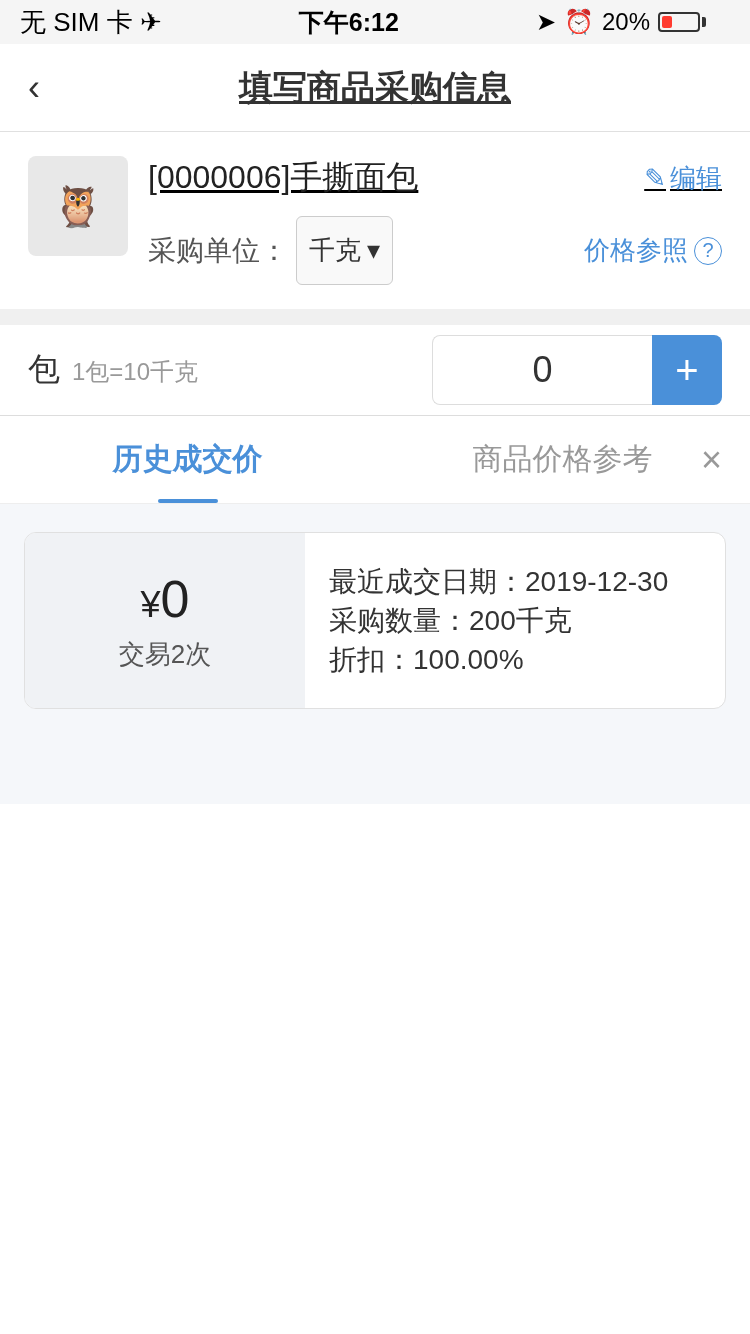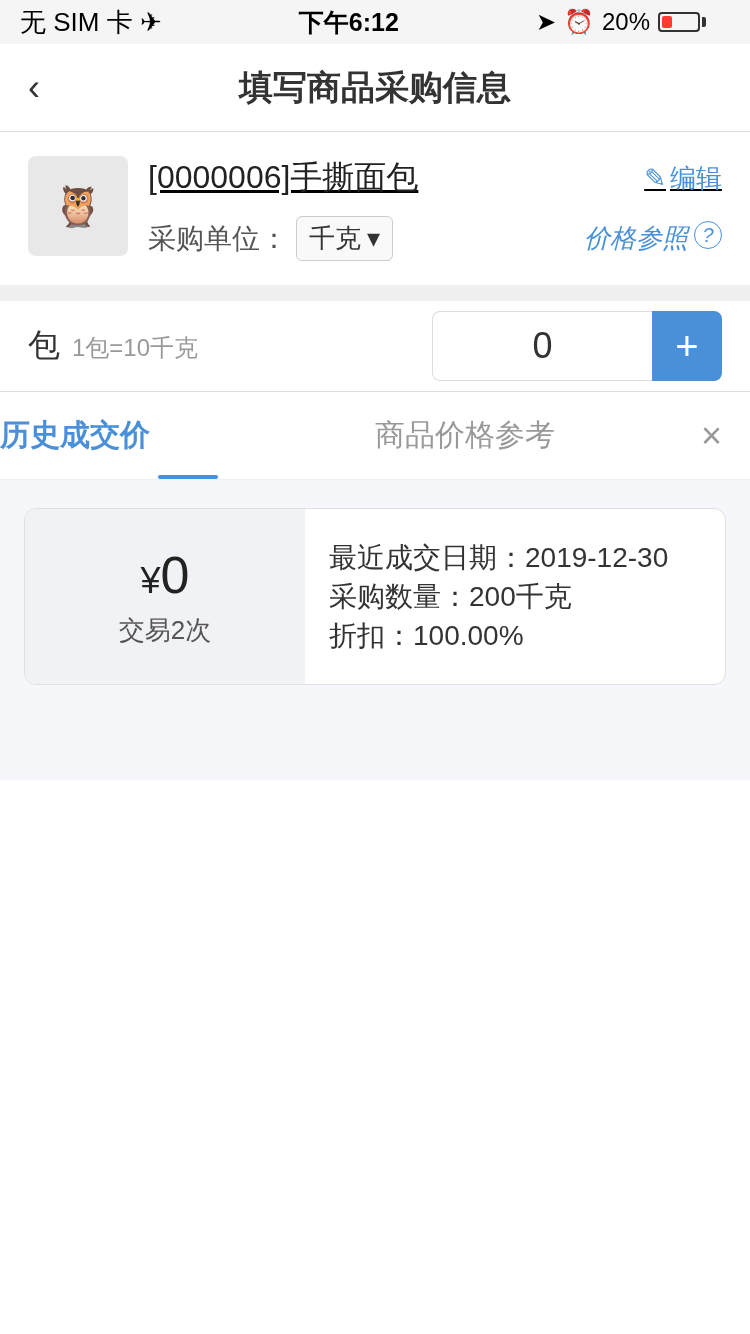--- a/index.html
+++ b/index.html
@@ -83,20 +83,21 @@
       position: absolute;
       left: 28px;
       font-size: 36px;
       color: #333;
       cursor: pointer;
     }
     .nav-title {
       font-size: 34px;
       font-weight: 600;
       color: #333;
+      text-decoration: underline;
     }
 
     
     .product-card {
       background: #fff;
       margin-top: 0;
       padding: 24px 28px;
       display: flex;
       align-items: flex-start;
       gap: 20px;
@@ -145,35 +146,34 @@
     }
     .unit-label {
       font-size: 28px;
       color: #555;
     }
     .unit-select {
       display: inline-flex;
       align-items: center;
       border: 1px solid #ccc;
       border-radius: 6px;
-      padding: 4px 12px;
+      padding: 16px 12px;
       font-size: 26px;
       color: #333;
       background: #f9f9f9;
       gap: 6px;
       cursor: pointer;
     }
     .price-ref-btn {
       font-size: 26px;
       color: #4a90d9;
       display: flex;
-      align-items: flex-start;
+      align-items: center;
       gap: 6px;
       cursor: pointer;
-      font-style: italic;
     }
 
     
     .divider-thick {
       width: 750px;
       height: 16px;
       background: #f0f0f0;
     }
 
     
@@ -245,20 +245,21 @@
       display: flex;
       align-items: center;
       height: 88px;
       border-bottom: 1px solid #eee;
       position: relative;
     }
     .panel-tab {
       flex: 1;
       display: flex;
       flex-direction: column;
+      align-items: center;
       justify-content: center;
       height: 100%;
       cursor: pointer;
       position: relative;
     }
     .panel-tab-label {
       font-size: 30px;
       color: #999;
     }
     .panel-tab.active .panel-tab-label {

